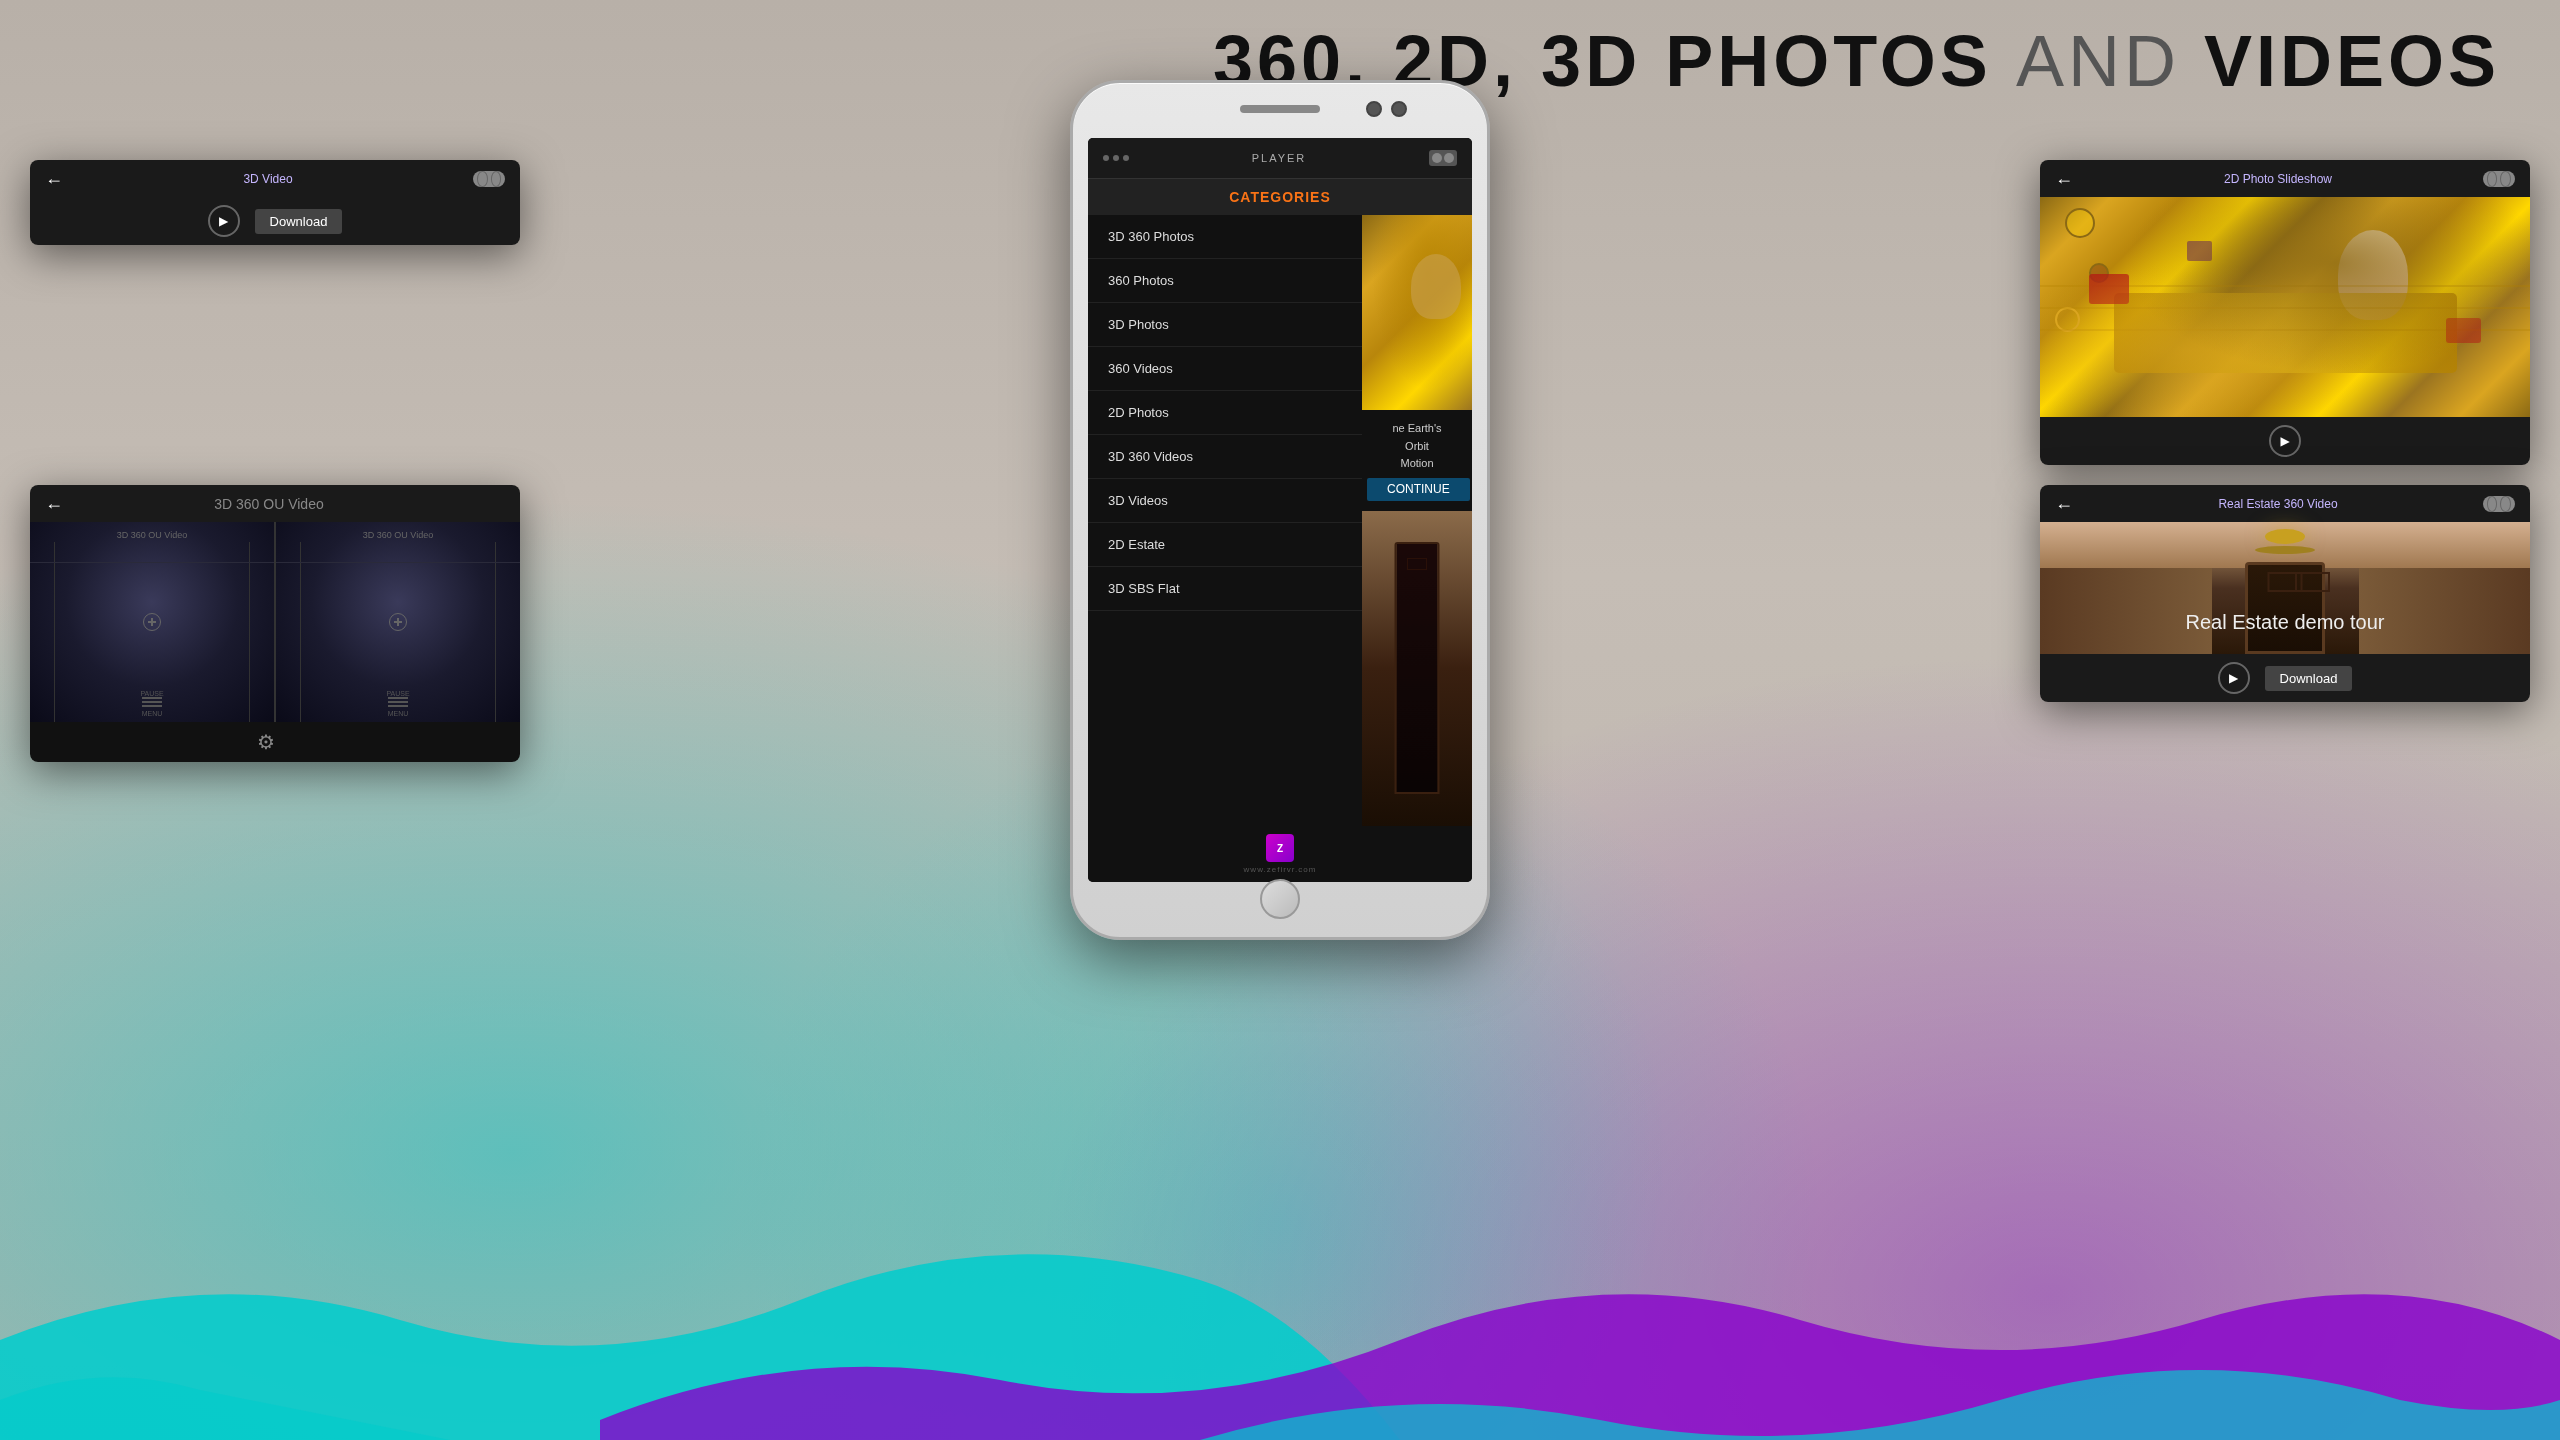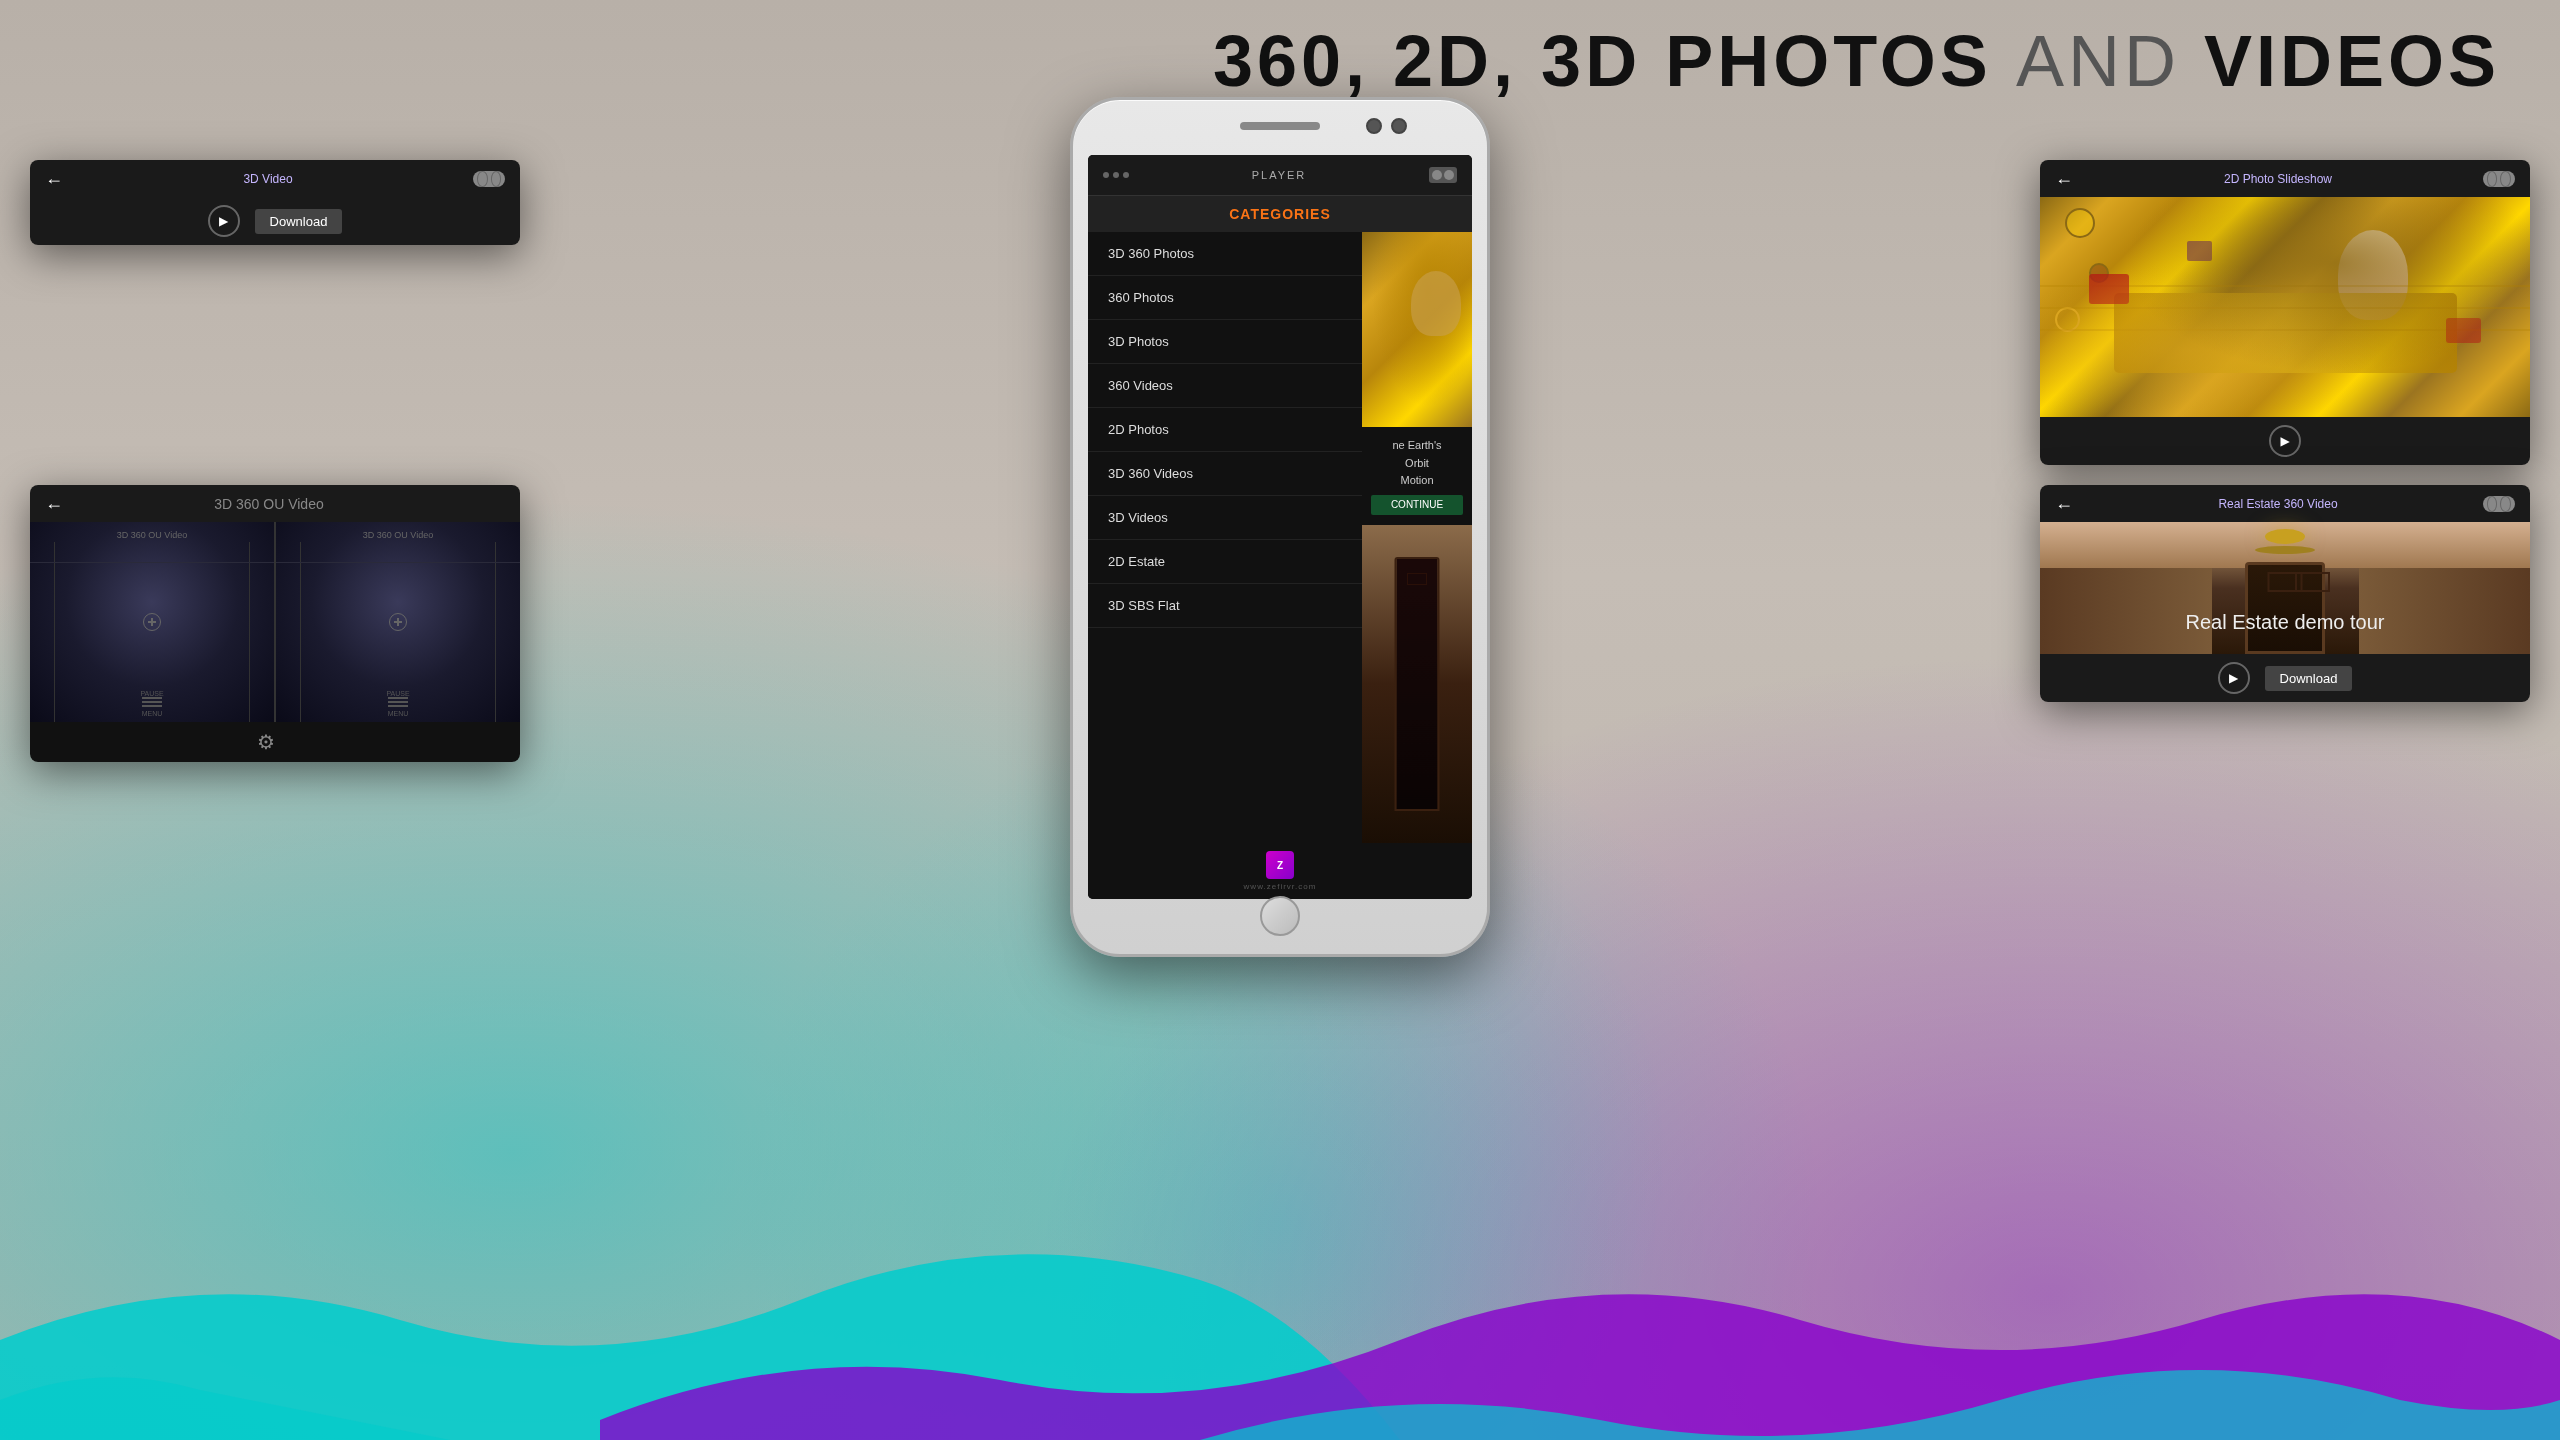--- a/index.html
+++ b/index.html
@@ -43,21 +43,21 @@
     }
 
     .main-title .thin {
       font-weight: 200;
       color: #555;
     }
 
     
     .phone-container {
       position: absolute;
-      top: 97px;
+      top: 80px;
       left: 50%;
       transform: translateX(-50%);
       width: 420px;
       height: 860px;
       z-index: 20;
     }
 
     .phone-body {
       width: 420px;
       height: 860px;
@@ -711,21 +711,21 @@
 
             <div style="width:110px;height:195px;background:linear-gradient(135deg,#8B6914,#DAA520,#B8860B,#FFD700,#9B7420);position:relative;overflow:hidden;">
               <div style="position:absolute;inset:0;background:radial-gradient(ellipse at 60% 30%,rgba(180,130,0,0.8),transparent 60%);"></div>
               <div style="position:absolute;top:20%;right:10%;width:50px;height:65px;background:rgba(200,160,80,0.6);border-radius:50% 50% 40% 40%;"></div>
             </div>
 
             <div style="background:#111;padding:10px 5px;color:#ccc;font-size:11px;text-align:center;line-height:1.6;">
               <div style="color:#ccc;">ne Earth's</div>
               <div>Orbit</div>
               <div>Motion</div>
-              <div style="background:#14532d;color:white;padding:2px 20px;border-radius:2px;font-size:10px;margin-top:5px;display:inline-block;">CONTINUE</div>
+              <div style="background:#0c4a6e;color:white;padding:2px 20px;border-radius:2px;font-size:12px;margin-top:5px;display:inline-block;">CONTINUE</div>
             </div>
 
             <div style="flex:1;background:linear-gradient(180deg,#8B6B4A,#3a2010,#1a0e04);position:relative;overflow:hidden;">
               <div style="position:absolute;top:10%;left:50%;transform:translateX(-50%);width:45px;height:80%;background:linear-gradient(180deg,#1a0808,#0a0404);border-radius:3px 3px 0 0;border:2px solid #3a2010;"></div>
               <div style="position:absolute;top:15%;left:50%;transform:translateX(-50%);width:20px;height:12px;border:1px solid #2a1008;"></div>
             </div>
           </div>
         </div>
 
         <div class="app-footer">

